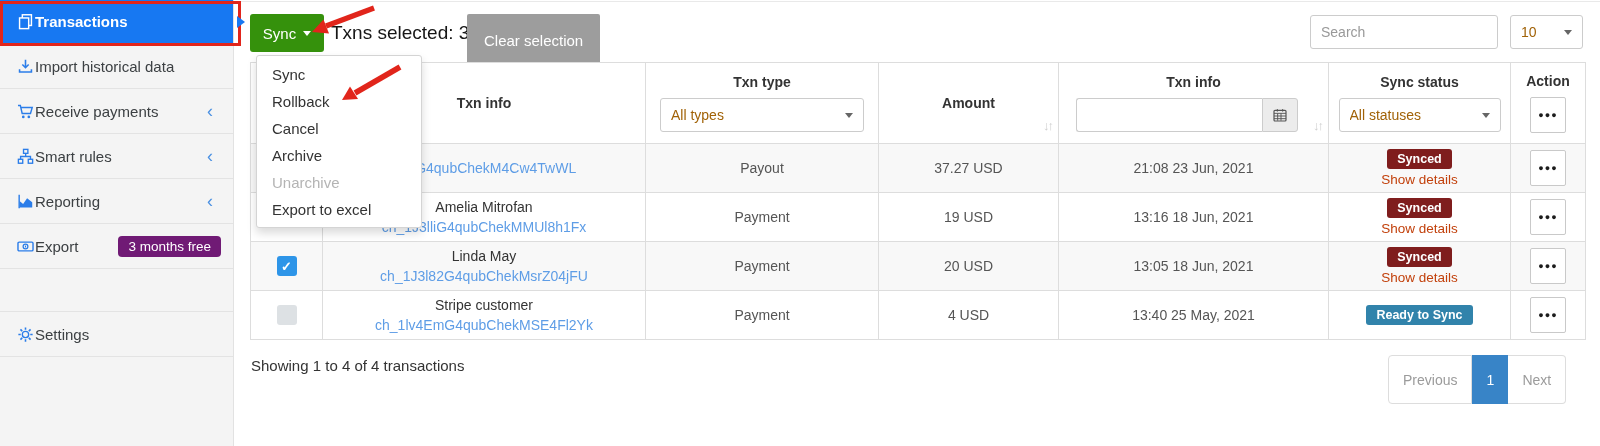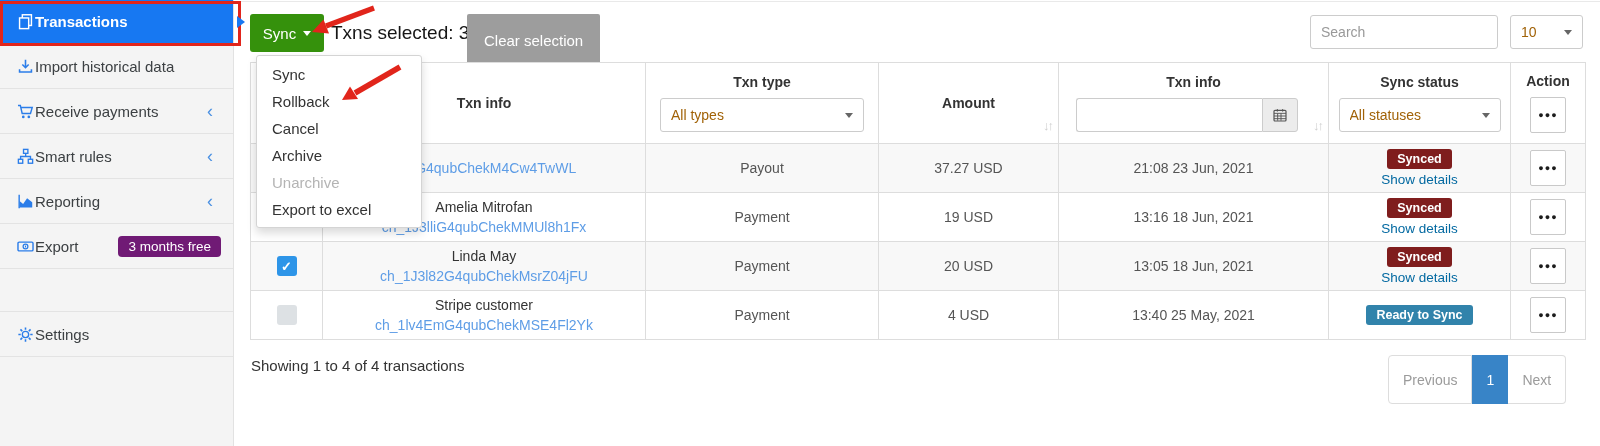--- a/index.html
+++ b/index.html
@@ -124,21 +124,21 @@
   .checkbox.checked { background:#2e95e8; color:#fff; font-size:13px; font-weight:bold; }
   .checkbox.unchecked { background:#dde1e4; }
   .cust-name { color:#333; line-height:1.45; }
   .txn-link { color:#5e9de6; text-decoration:none; line-height:1.45; cursor:pointer; display:inline-block; }
   .status-badge {
     display:inline-block; color:#fff; font-weight:bold; font-size:12.5px;
     padding:4px 10px; border-radius:3px; line-height:1;
   }
   .status-badge.synced { background:#7f1d1d; }
   .status-badge.ready { background:#3183ab; }
-  .show-details { display:block; margin-top:3px; color:#0369a1; font-size:13.5px; cursor:pointer; }
+  .show-details { display:block; margin-top:3px; color:#c2410c; font-size:13.5px; cursor:pointer; }
   .action-btn {
     width:36px; height:36px; background:#fff; border:1px solid #c9c9c9; border-radius:2px;
     cursor:pointer; font-size:9px; letter-spacing:1px; color:#1c1c1c; font-family:inherit; font-weight:bold;
   }
 
   
   .summary { position:absolute; left:251px; top:357px; font-size:15px; color:#333; }
   .pagination { position:absolute; left:1388px; top:355px; display:flex; height:33px; }
   .page-btn {
     height:49px; display:flex; align-items:center; justify-content:center;

